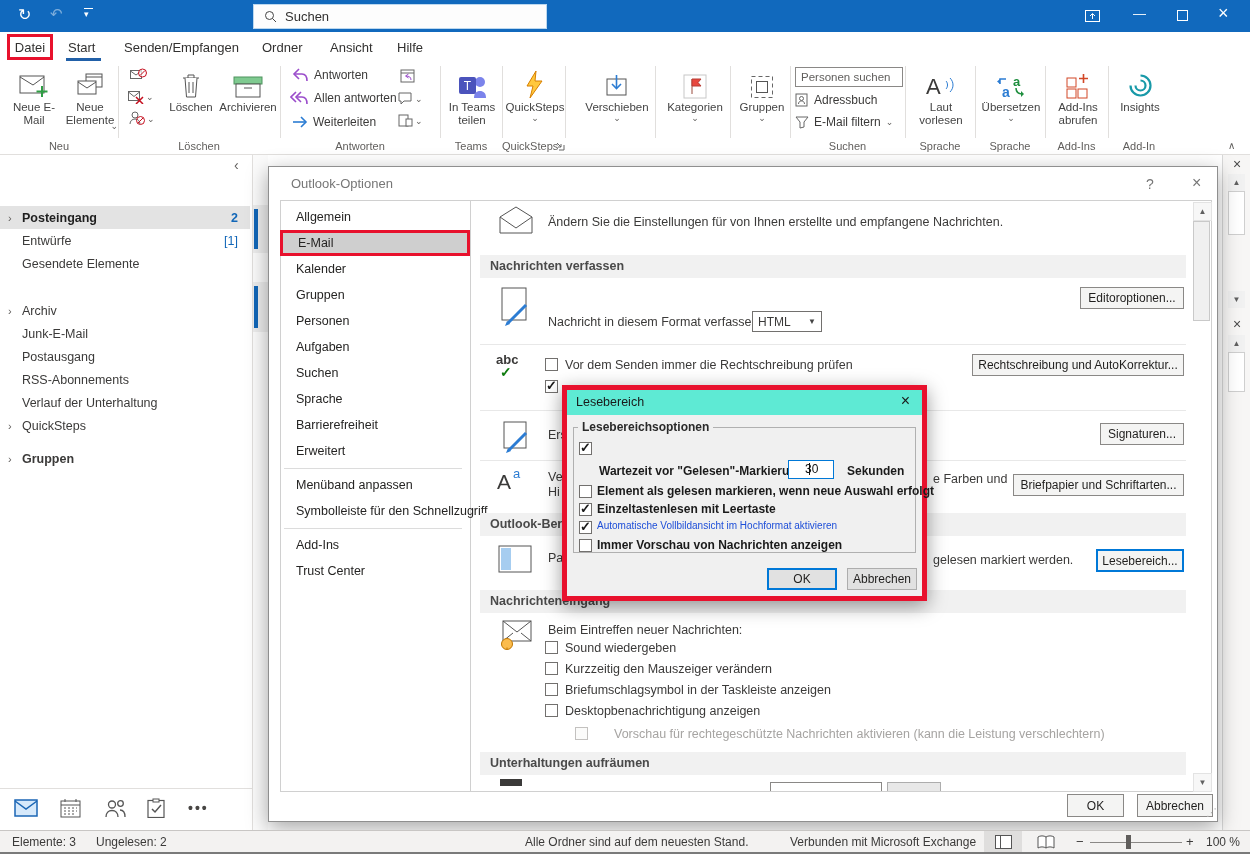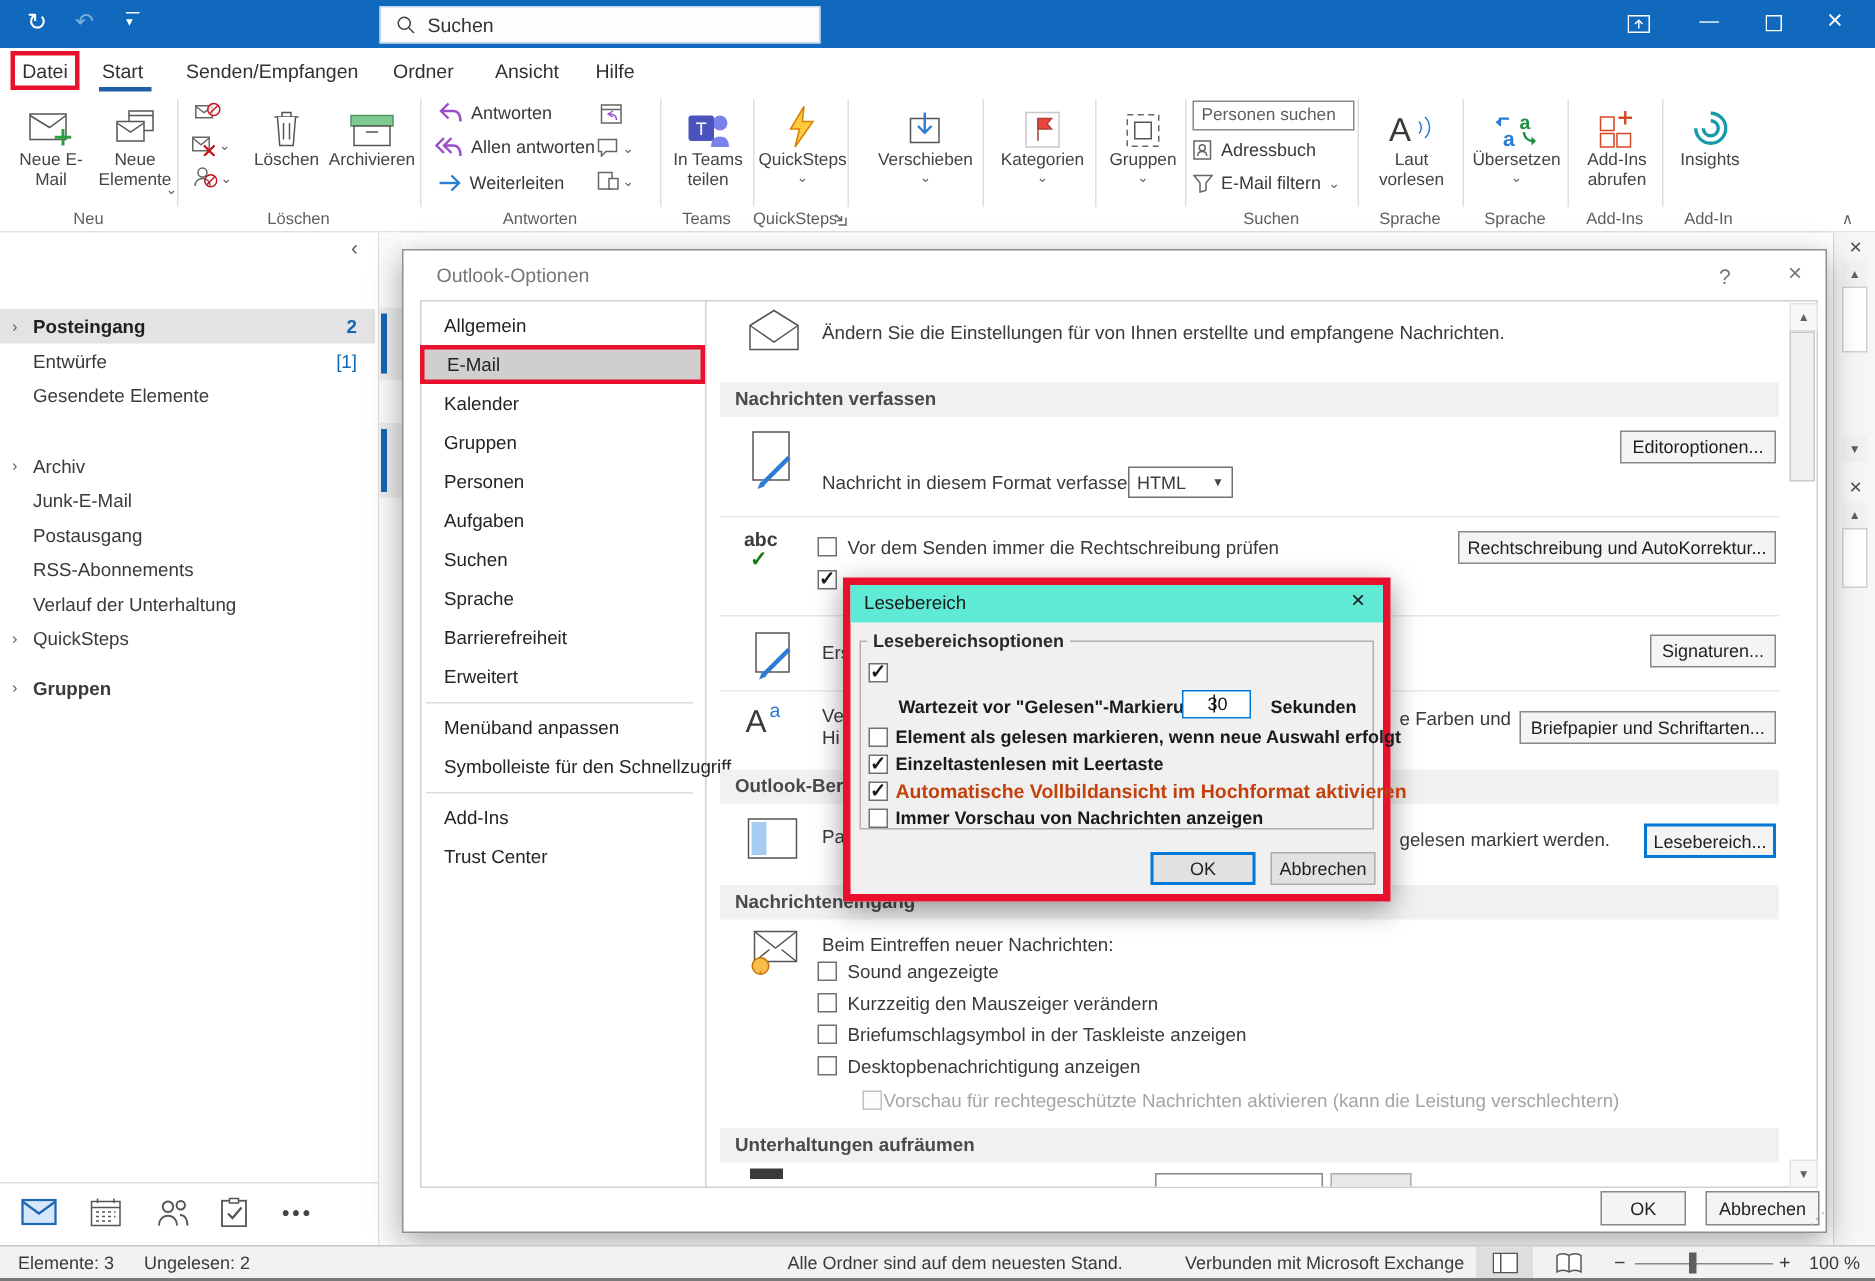--- a/index.html
+++ b/index.html
@@ -518,29 +518,29 @@
   <div class="sechdr" style="top:590px">Nachrichteneingang</div>
 
   <svg class="abs" style="left:498px;top:619px" width="36" height="32">
       <rect x="5" y="2" width="28" height="20" fill="#fff" stroke="#555"></rect>
       <path d="M5 2l14 11L33 2M5 22l10-8M33 22l-10-8" fill="none" stroke="#555"></path>
       <circle cx="9" cy="25" r="5.5" fill="#fbbc4d" stroke="#c07600"></circle>
       <path d="M9 28.5v1.5" stroke="#c07600"></path>
     </svg>
   <span class="frag" style="left:548px;top:623px">Beim Eintreffen neuer Nachrichten:</span>
   <span class="cb" style="left:545px;top:641px"></span>
-  <span class="cblbl" style="left:565px;top:641px">Sound angezeigte</span>
+  <span class="cblbl" style="left:565px;top:641px">Sound wiedergeben</span>
   <span class="cb" style="left:545px;top:662px"></span>
   <span class="cblbl" style="left:565px;top:662px">Kurzzeitig den Mauszeiger verändern</span>
   <span class="cb" style="left:545px;top:683px"></span>
   <span class="cblbl" style="left:565px;top:683px">Briefumschlagsymbol in der Taskleiste anzeigen</span>
   <span class="cb" style="left:545px;top:704px"></span>
   <span class="cblbl" style="left:565px;top:704px">Desktopbenachrichtigung anzeigen</span>
   <span class="cb dis" style="left:575px;top:727px"></span>
-  <span class="cblbl" style="left:589px;top:727px;color:#a6a4a2">Vorschau für rechtegeschützte Nachrichten aktivieren (kann die Leistung verschlechtern)</span>
+  <span class="cblbl" style="left:614px;top:727px;color:#a6a4a2">Vorschau für rechtegeschützte Nachrichten aktivieren (kann die Leistung verschlechtern)</span>
 
   <div class="sechdr" style="top:752px">Unterhaltungen aufräumen</div>
   <div class="abs" style="left:500px;top:779px;width:22px;height:7px;background:#3b3a39"></div>
   <div class="abs" style="left:770px;top:782px;width:112px;height:9px;background:#fff;border:1px solid #8a8886;border-bottom:none;box-sizing:border-box"></div>
   <div class="abs" style="left:887px;top:782px;width:54px;height:9px;background:#e8e8e8;border:1px solid #adadad;border-bottom:none;box-sizing:border-box"></div>
 
   <div class="sb-arrow" style="left:1193px;top:202px;background:#f7f7f7;border:1px solid #e3e3e3">▲</div>
   <div class="sb-thumb" style="left:1193px;top:221px;width:17px;height:100px;background:#f0f0f0;border-color:#c9c9c9"></div>
   <div class="sb-arrow" style="left:1193px;top:773px;background:#f7f7f7;border:1px solid #e3e3e3">▼</div>
 
@@ -562,21 +562,21 @@
     <span class="cblbl" style="left:32px;top:74px;font-size:12px;font-weight:700;color:#1a1a1a">Wartezeit vor "Gelesen"-Markierung:</span>
     <div style="position:absolute;left:221px;top:70px;width:46px;height:19px;background:#fff;border:1px solid #0078d7;box-sizing:border-box;font-size:12px;color:#111;line-height:17px;padding-left:16px">30</div>
     <div style="position:absolute;left:242px;top:73px;width:1px;height:12px;background:#111"></div>
     <span class="cblbl" style="left:280px;top:74px;font-size:12px;font-weight:700;color:#1a1a1a">Sekunden</span>
 
     <span class="cb" style="left:12px;top:95px"></span>
     <span class="cblbl" style="left:30px;top:94px;font-size:12px;font-weight:700;color:#1a1a1a">Element als gelesen markieren, wenn neue Auswahl erfolgt</span>
     <span class="cb on" style="left:12px;top:113px"></span>
     <span class="cblbl" style="left:30px;top:112px;font-size:12px;font-weight:700;color:#1a1a1a">Einzeltastenlesen mit Leertaste</span>
     <span class="cb on" style="left:12px;top:131px"></span>
-    <span class="cblbl" style="left:30px;top:130px;font-size:13px;font-weight:700;color:#c2410c">Automatische Vollbildansicht im Hochformat aktivieren</span>
+    <span class="cblbl" style="left:30px;top:130px;font-size:10px;font-weight:400;color:#1d4ed8">Automatische Vollbildansicht im Hochformat aktivieren</span>
     <span class="cb" style="left:12px;top:149px"></span>
     <span class="cblbl" style="left:30px;top:148px;font-size:12px;font-weight:700;color:#1a1a1a">Immer Vorschau von Nachrichten anzeigen</span>
 
     <div class="obtn" style="left:200px;top:178px;width:70px;height:22px;background:#e1e1e1;border:2px solid #0078d7">OK</div>
     <div class="obtn" style="left:280px;top:178px;width:70px;height:22px;background:#e1e1e1;border:1px solid #adadad">Abbrechen</div>
   </div>
 
   <div class="abs" style="left:0;top:830px;width:1250px;height:24px;background:#f3f2f1;border-top:1px solid #c8c6c4;border-bottom:2px solid #7a7a7a;box-sizing:border-box">
     <span style="position:absolute;left:12px;top:4px">Elemente: 3</span>
     <span style="position:absolute;left:96px;top:4px">Ungelesen: 2</span>

